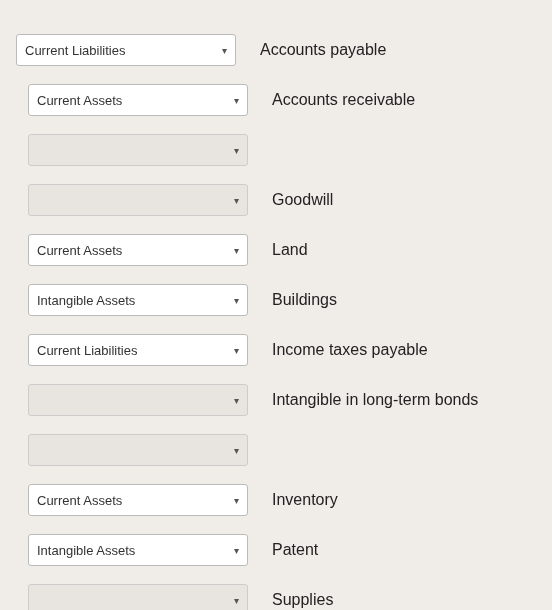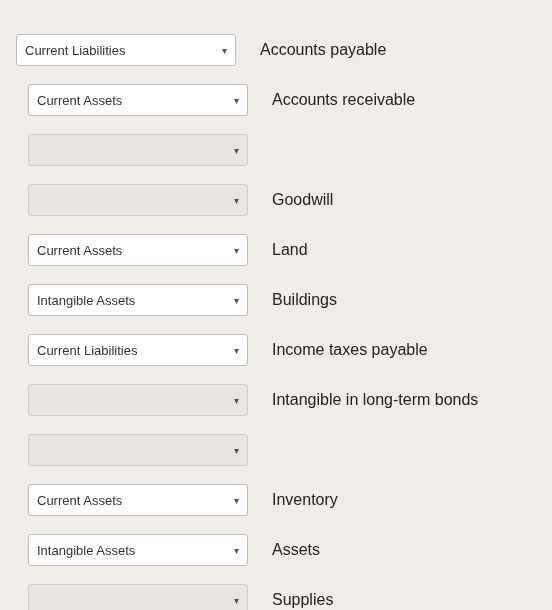--- a/index.html
+++ b/index.html
@@ -184,21 +184,21 @@
       </div>
       <div class="right-col">Inventory</div>
     </div>
     <div class="match-row">
       <div class="left-col">
         <div class="dropdown-box">
           <span class="label">Intangible Assets</span>
           <span class="chevron">▾</span>
         </div>
       </div>
-      <div class="right-col">Assets</div>
+      <div class="right-col">Patent</div>
     </div>
     <div class="match-row">
       <div class="left-col">
         <div class="dropdown-box empty-box">
           <span class="label"></span>
           <span class="chevron">▾</span>
         </div>
       </div>
       <div class="right-col">Supplies</div>
     </div>

